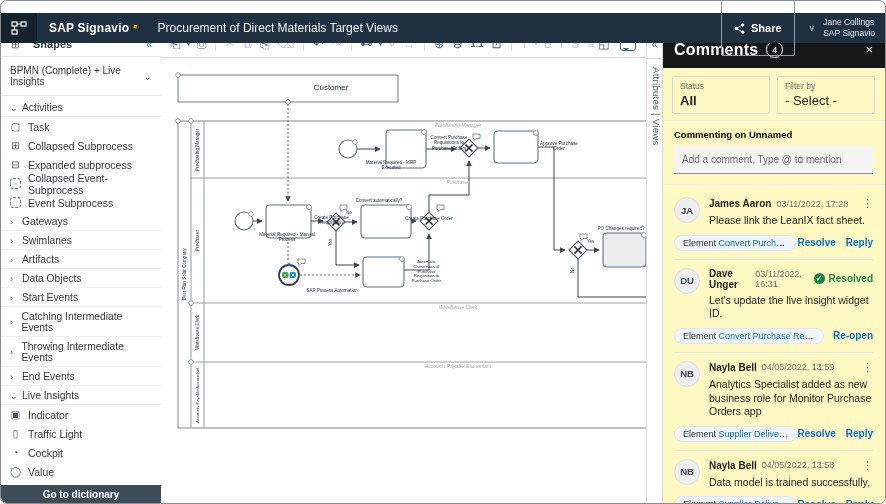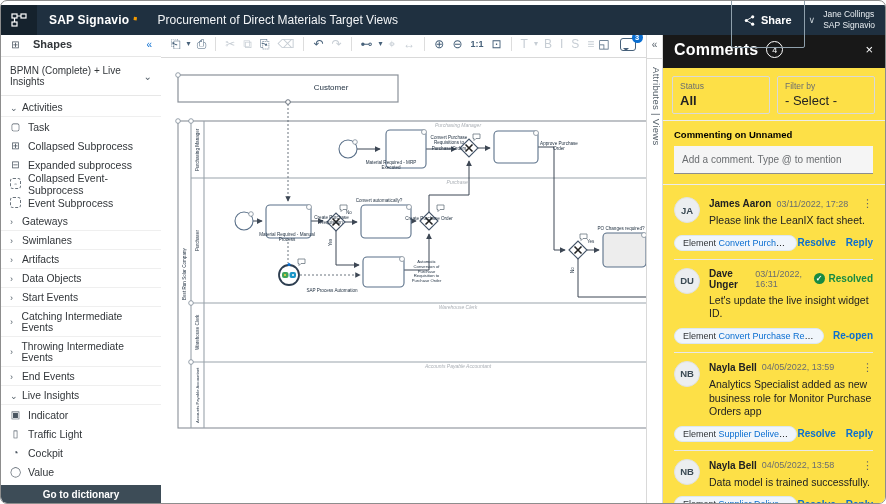--- a/index.html
+++ b/index.html
@@ -1,24 +1,24 @@
 <!DOCTYPE html>
 <html><head>
 <meta charset="utf-8">
 <style>
   html,body{margin:0;padding:0;background:#fff;font-family:"Liberation Sans",sans-serif;}
   #app{position:relative;width:884px;height:502px;border:1px solid #8d8d8d;border-radius:7px;overflow:hidden;background:#fff;}
   
-  #topbar{position:absolute;top:4px;left:0;right:0;height:30px;background:#1f3040;display:flex;align-items:center;color:#fff;z-index:30;}
+  #topbar{position:absolute;top:12px;left:0;right:0;height:30px;background:#1f3040;display:flex;align-items:center;color:#fff;z-index:30;}
   #appicon{width:36px;height:30px;background:#15222d;display:flex;align-items:center;justify-content:center;flex:0 0 auto;}
   #brand{display:flex;align-items:center;gap:4px;padding:0 14px 0 12px;}
   #brand .bname{font-size:12px;font-weight:bold;letter-spacing:.2px;}
   #brand .flame{color:#f59b00;font-size:13px;transform:rotate(8deg);}
   #doctitle{font-size:12px;color:#f2f4f6;flex:1;padding-left:6px;white-space:nowrap;overflow:hidden;}
-  #share{border:1px solid #8fa0ac;border-radius:2px;color:#fff;font-size:11px;font-weight:bold;padding:21px 12px;display:flex;gap:6px;align-items:center;margin-right:4px;cursor:pointer;}
+  #share{border:1px solid #8fa0ac;border-radius:2px;color:#fff;font-size:11px;font-weight:bold;padding:21px 12px;display:flex;gap:6px;align-items:center;margin-right:14px;cursor:pointer;}
   #userchev{font-size:9px;color:#c9d2d8;margin-right:8px;}
   #userbox{font-size:8.5px;line-height:1.25;text-align:left;color:#e8edf1;margin-right:10px;white-space:nowrap;}
   
   #sidebar{position:absolute;top:30px;left:0;width:160px;bottom:0;background:#fff;border-right:1px solid #d5d5d5;font-size:10.5px;color:#32363a;display:flex;flex-direction:column;}
   #shapeshead{display:flex;align-items:center;padding:7px 9px 6px 9px;border-bottom:1px solid #e7e7e7;}
   #shapeshead .ttl{font-weight:bold;font-size:11px;margin-left:12px;flex:1;}
   .blue{color:#0a6ed1;}
   #stencilrow{display:flex;align-items:center;padding:8px 9px;border-bottom:1px solid #e7e7e7;font-size:10px;}
   #stencilrow .sname{flex:1;}
   #shapesbody{flex:1;overflow:hidden;padding-top:2px;}
@@ -45,21 +45,21 @@
   #striptext{writing-mode:vertical-rl;font-size:9.5px;color:#55606a;margin:8px auto;display:block;text-align:left;width:100%;letter-spacing:.3px;padding-left:2px;box-sizing:border-box;}
   
   #canvas{position:absolute;top:57px;left:160px;width:485px;bottom:0;background:#fff;overflow:hidden;}
   #canvas svg{position:absolute;top:0;left:0;}
   .dlabel{position:absolute;font-size:4.6px;color:#1d2d3e;text-align:center;line-height:1.15;padding-left:43px;}
   .dlane-top{position:absolute;font-size:5px;font-style:italic;color:#a9aeb4;text-align:center;}
   .vlabel{position:absolute;writing-mode:vertical-rl;transform:rotate(180deg);font-size:4.6px;color:#1d2d3e;text-align:center;display:flex;align-items:center;justify-content:center;}
   .elabel{position:absolute;font-size:4.5px;color:#1d2d3e;}
   .elabel.rot{transform:rotate(-90deg);transform-origin:left top;}
   
-  #comments{position:absolute;top:30px;left:661px;right:0;bottom:0;background:#fde047;display:flex;flex-direction:column;overflow:hidden;}
+  #comments{position:absolute;top:30px;left:661px;right:0;bottom:0;background:#fef9c3;display:flex;flex-direction:column;overflow:hidden;}
   #chead{background:#181818;color:#fff;height:37px;display:flex;align-items:center;padding:0 12px;flex:0 0 auto;}
   #chead .ct{font-size:16px;font-weight:bold;letter-spacing:.2px;}
   #ccount{width:15px;height:15px;border:1.3px solid #fff;border-radius:50%;font-size:9px;display:flex;align-items:center;justify-content:center;margin-left:8px;}
   #cclose{margin-left:auto;font-size:13px;color:#fff;cursor:pointer;}
   #cfilters{display:flex;gap:7px;padding:8px 10px 6px 10px;}
   .fbox{border:1px solid #d9d9d9;border-radius:2px;flex:1;padding:4px 7px 5px 7px;cursor:pointer;}
   .fbox .flab{font-size:8.5px;color:#6a6d70;margin-bottom:2px;}
   .fbox .fval{font-size:13px;color:#222;}
   .fbox .fval.b{font-weight:bold;}
   #conlabel{font-size:9.5px;font-weight:bold;padding:8px 12px 4px 12px;border-top:1px solid #ececec;}

